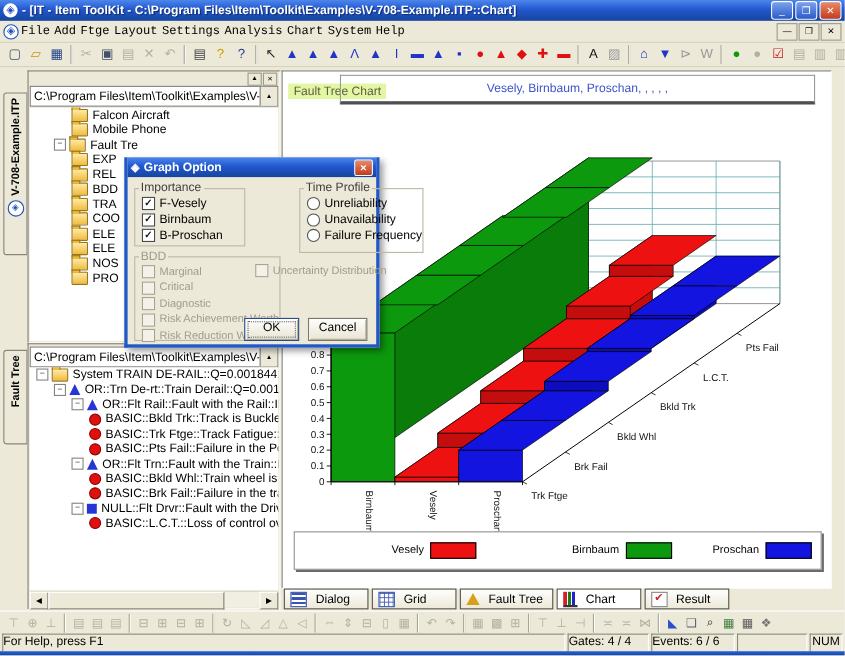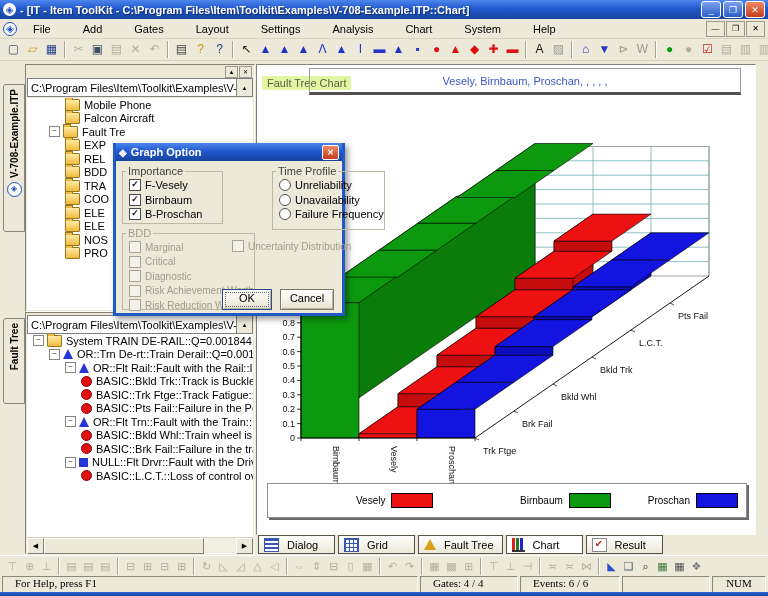--- a/index.html
+++ b/index.html
@@ -14,21 +14,21 @@
   .titlebar .title{color:#fff;font-weight:bold;margin-left:4px;white-space:nowrap;overflow:hidden;flex:1;
     text-shadow:1px 1px 1px rgba(0,0,0,.45);}
   .win-btn{width:18px;height:15px;margin-left:2px;border:1px solid #fff;border-radius:3px;flex:none;
     display:flex;align-items:center;justify-content:center;font-size:9px;color:#fff;
     background:linear-gradient(#7da2ec,#2a5cc8);}
   .win-btn.close{background:linear-gradient(#ec8a66,#c43b1c);}
 
   
   .menubar{position:absolute;top:19px;left:0;right:0;height:19px;background:#ece9d8;
     border-bottom:1px solid #d6d2be;display:flex;align-items:center;padding:0 3px;}
-  .menu-item{padding:2px 16px;}
+  .menu-item{padding:2px 2px;font-family:Liberation Mono, monospace;}
   .menubar .spacer{flex:1;}
   .mdi-btn{width:17px;height:14px;margin-left:1px;border:1px solid #9d9a8b;background:#ece9d8;
     font-size:8px;display:flex;align-items:center;justify-content:center;}
 
   
   .toolbar{position:absolute;top:38px;left:0;right:0;height:22px;display:flex;align-items:center;
     padding-left:4px;border-bottom:1px solid #d6d2be;}
   .btoolbar{position:absolute;top:555px;left:0;right:0;height:20px;display:flex;align-items:center;
     padding-left:4px;border-top:1px solid #fff;}
   .tb-btn{width:19px;height:18px;display:inline-flex;align-items:center;justify-content:center;
@@ -97,22 +97,22 @@
     background-size:4px 4px;}
   .ic-ft{width:0;height:0;border-left:6px solid transparent;border-right:6px solid transparent;
     border-bottom:11px solid #d8a018;background:none;}
   .ic-chart{border-bottom:2px solid #333;
     background:linear-gradient(90deg,#d22222 0 3px,#fff 3px 4px,#1e7a1e 4px 7px,#fff 7px 8px,#2222cc 8px 11px,#fff 11px);}
   .ic-result{border:1px solid #888;color:#d22222;font-size:10px;line-height:10px;text-align:center;background:#fff;}
   .ic-result::after{content:"\2714";}
 
   
   .statusbar{position:absolute;left:0;top:575px;right:0;height:17px;display:flex;gap:2px;padding:1px 2px;}
-  .sb-field{border:1px solid;border-color:#8a8a7a #fff #fff #8a8a7a;padding:0 12px;line-height:13px;
-    white-space:nowrap;overflow:hidden;font-family:Liberation Serif, serif;}
+  .sb-field{border:1px solid;border-color:#8a8a7a #fff #fff #8a8a7a;padding:0 0;line-height:13px;
+    white-space:nowrap;overflow:hidden;}
   .bottom-border{position:absolute;left:0;right:0;top:592px;height:4px;background:linear-gradient(#2a62d8,#16449e);}
 
   
   .dialog{position:absolute;left:113px;top:143px;width:226px;height:170px;background:#ece9d8;
     border:3px solid #2058c8;border-top:none;box-shadow:3px 3px 6px rgba(0,0,0,.4);z-index:50;}
   .dlg-title{height:18px;background:linear-gradient(#4d86ec,#2258cf 45%,#16449e);color:#fff;font-weight:bold;
     display:flex;align-items:center;padding:0 3px;}
   .dlg-title .t{flex:1;margin-left:4px;}
   .dlg-close{width:15px;height:13px;border:1px solid #fff;border-radius:2px;color:#fff;font-size:8px;
     display:flex;align-items:center;justify-content:center;background:linear-gradient(#ec8a66,#c43b1c);}
@@ -140,21 +140,21 @@
   <span class="win-btn">_</span>
   <span class="win-btn">❐</span>
   <span class="win-btn close">✕</span>
 </div>
 
 <div class="menubar">
   <span class="app-ico" style="width:12px;height:12px;line-height:12px;border:1px solid #1e4fc0;">◈</span>
   <span id="menu-items" style="display:flex;">
       <span class="menu-item">File</span>
       <span class="menu-item">Add</span>
-      <span class="menu-item">Gates</span>
+      <span class="menu-item">Ftge</span>
       <span class="menu-item">Layout</span>
       <span class="menu-item">Settings</span>
       <span class="menu-item">Analysis</span>
       <span class="menu-item">Chart</span>
       <span class="menu-item">System</span>
       <span class="menu-item">Help</span>
     </span>
   <span class="spacer"></span>
   <span class="mdi-btn">—</span>
   <span class="mdi-btn">❐</span>
@@ -221,25 +221,25 @@
     <span class="mini-btn">▲</span>
     <span class="mini-btn">✕</span>
   </div>
   <div class="path-row">
     <span class="ptxt">C:\Program Files\Item\Toolkit\Examples\V-708-Exam...</span>
     <span class="pbtn">▲</span>
   </div>
   <div class="treebox" id="project-tree" style="top:33px;bottom:1px;">
       <div class="tree-row" style="padding-left: 38px;">
         <span class="ico-folder"></span>
+        <span>Falcon Aircraft</span>
+      </div>
+      <div class="tree-row" style="padding-left: 38px;">
+        <span class="ico-folder"></span>
         <span>Mobile Phone</span>
-      </div>
-      <div class="tree-row" style="padding-left: 38px;">
-        <span class="ico-folder"></span>
-        <span>Falcon Aircraft</span>
       </div>
       <div class="tree-row" style="padding-left: 22px;">
         <span class="expand">−</span>
         <span class="ico-system"></span>
         <span>Fault Tre</span>
       </div>
       <div class="tree-row" style="padding-left: 38px;">
         <span class="ico-folder"></span>
         <span>EXP</span>
       </div>

